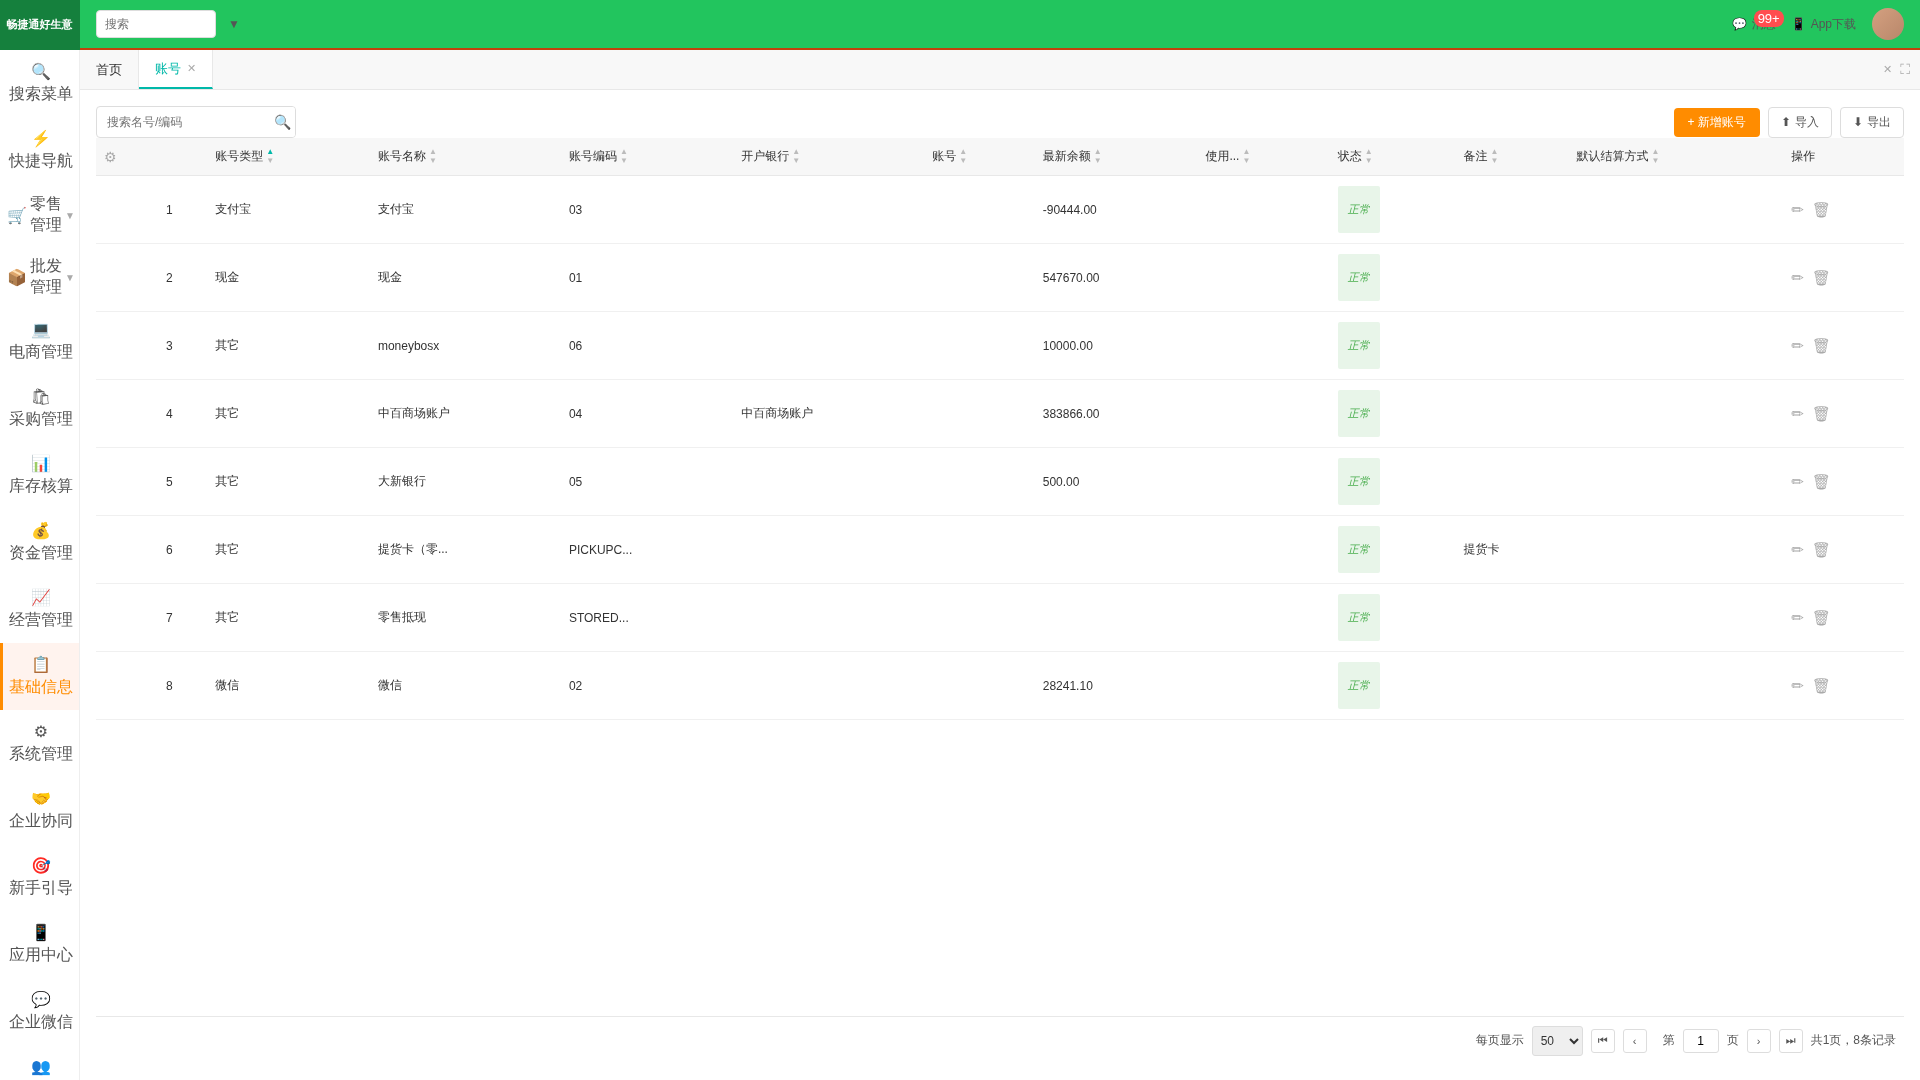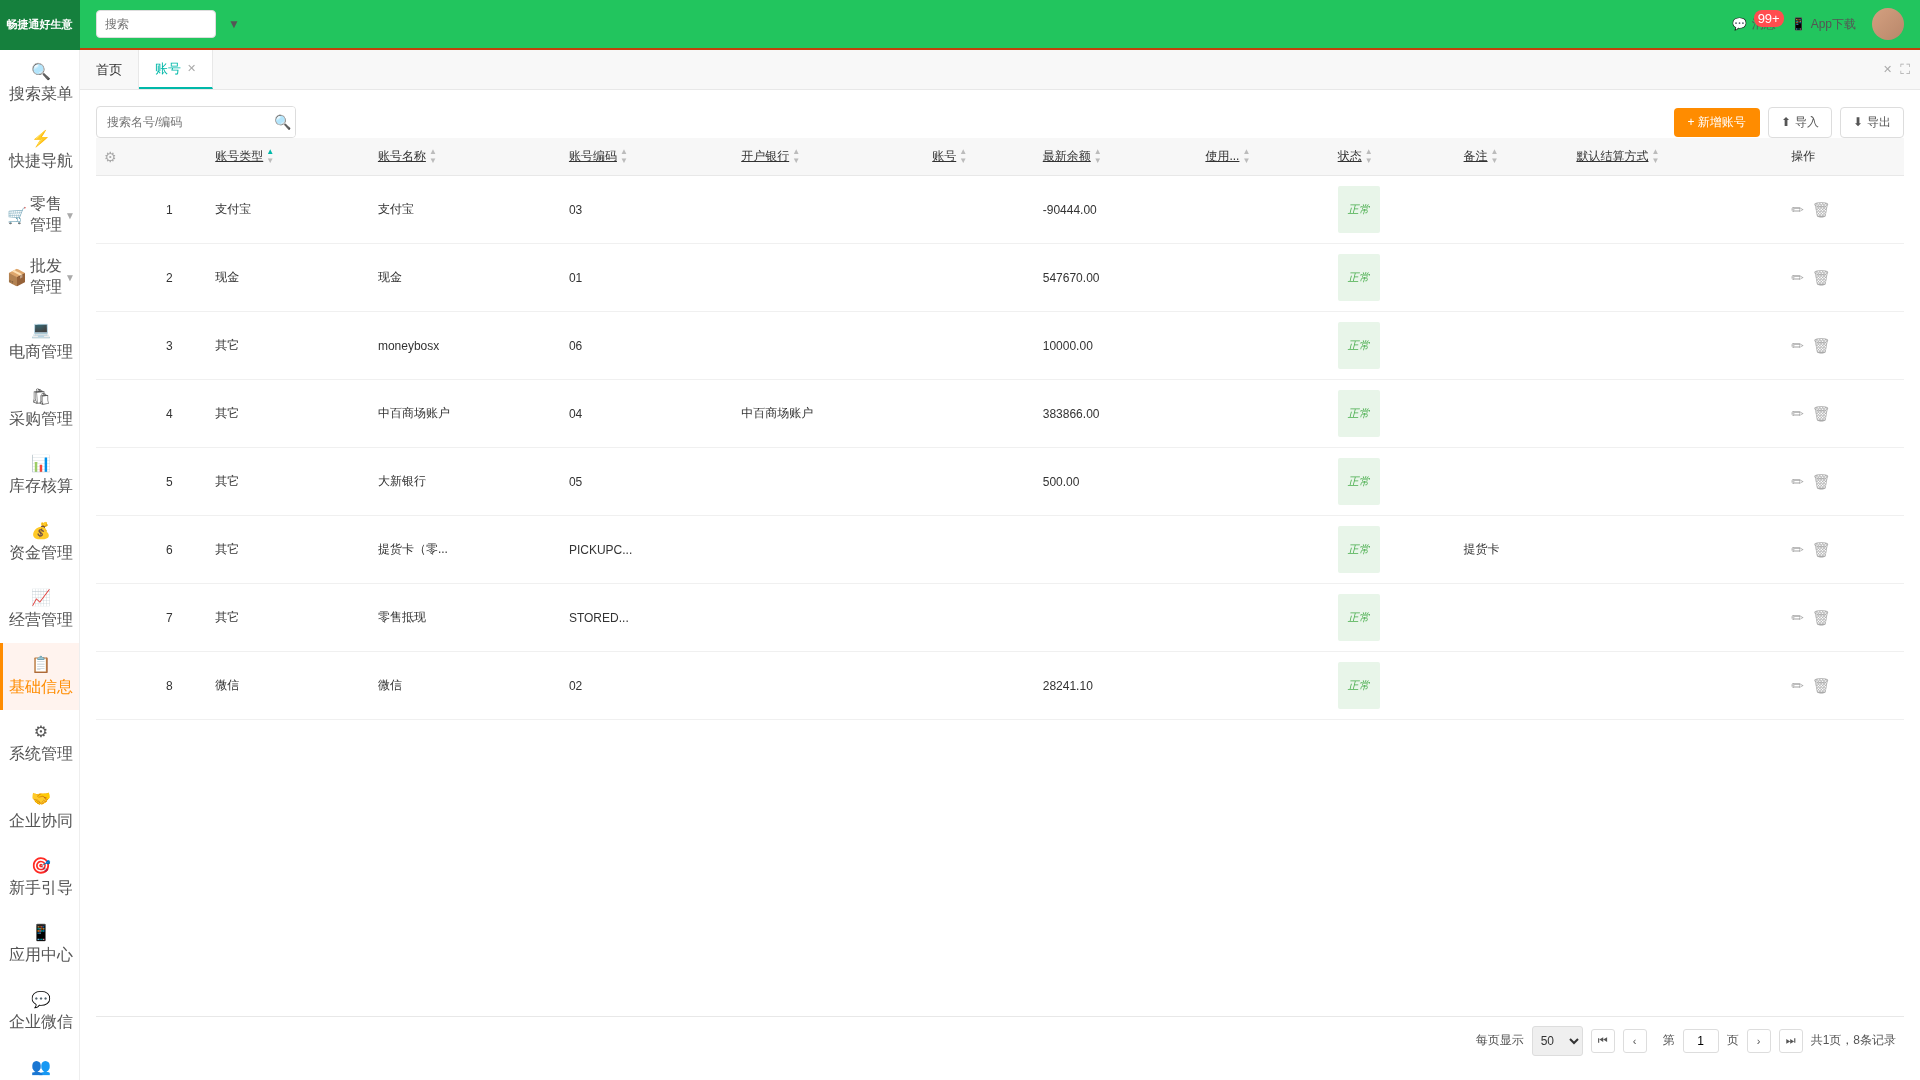--- a/index.html
+++ b/index.html
@@ -210,21 +210,21 @@
     thead tr { background: #f7f7f7; }
     th {
       padding: 10px 8px;
       text-align: left;
       color: #333;
       font-weight: 500;
       border-bottom: 1px solid #e8e8e8;
       white-space: nowrap;
       position: relative;
     }
-    th.sortable { cursor: pointer; text-decoration: underline; }
+    th.sortable { cursor: pointer; }
     .sort-arrows { display: inline-flex; flex-direction: column; font-size: 8px; color: #bbb; margin-left: 3px; vertical-align: middle; line-height: 1; gap: 1px; }
     .sort-arrows .up { color: #00b8a9; }
     td {
       padding: 10px 8px;
       color: #333;
       border-bottom: 1px solid #f0f0f0;
       white-space: nowrap;
     }
     .status-badge {
       display: inline-block;

